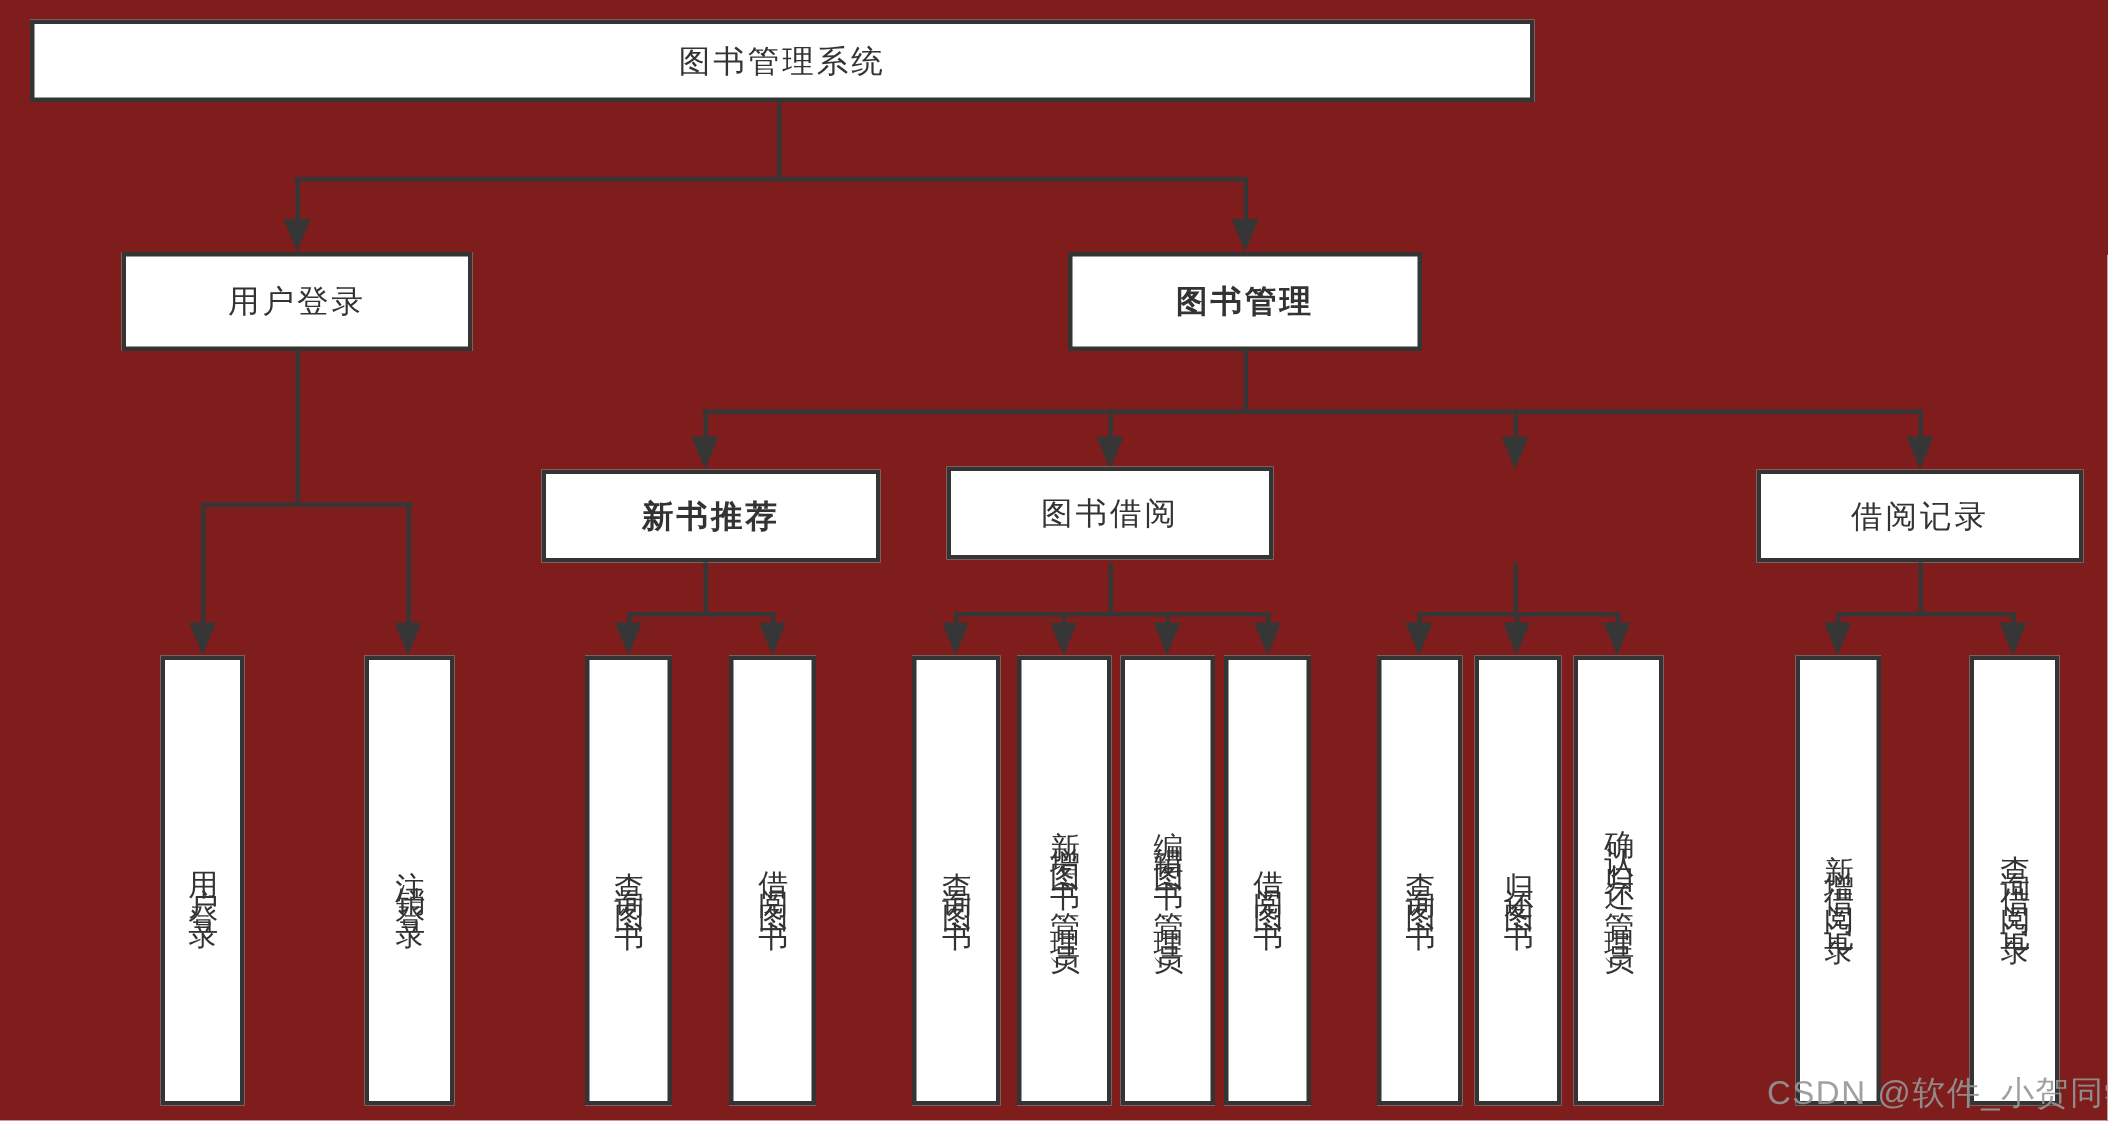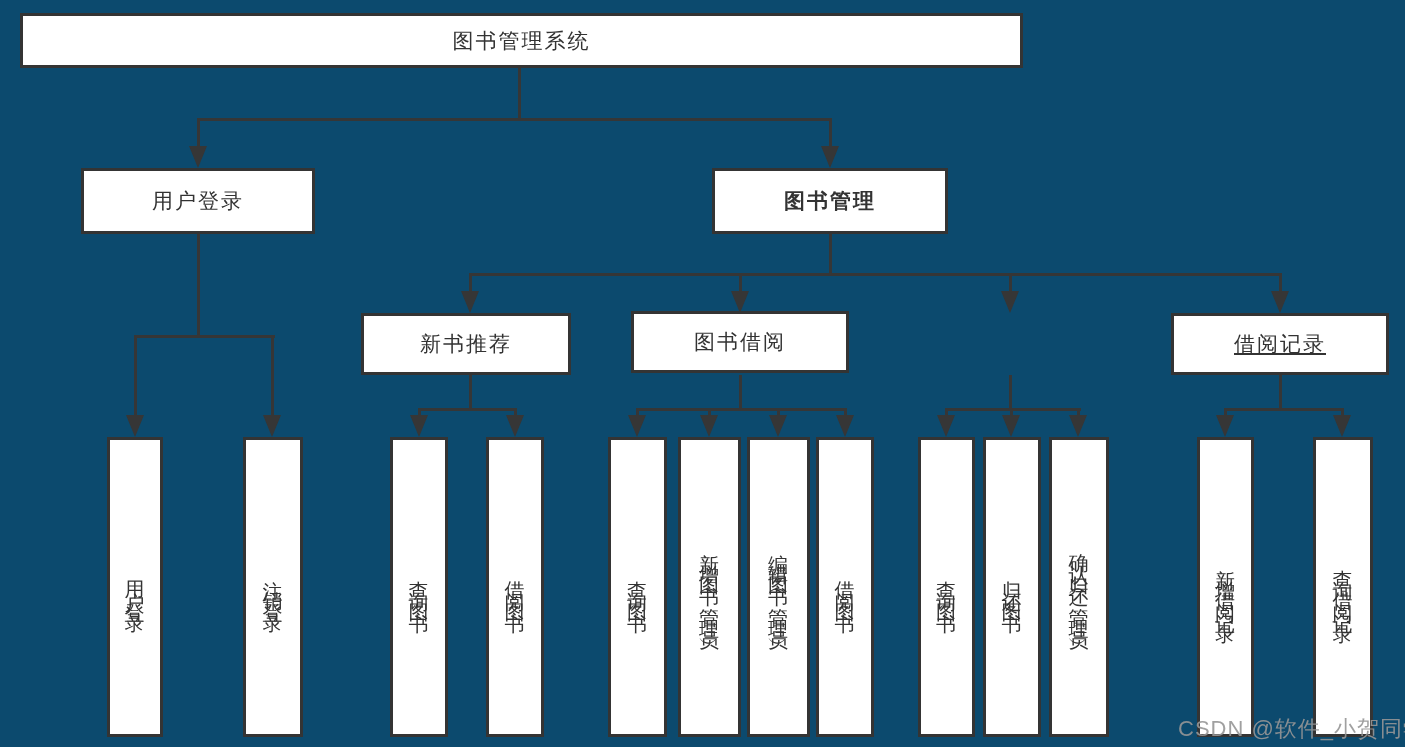--- a/index.html
+++ b/index.html
@@ -4,21 +4,21 @@
 <style>
   html, body {
     margin: 0;
     padding: 0;
     background: #ffffff;
   }
   #canvas {
     position: relative;
     width: 1405px;
     height: 747px;
-    background: #0c4a6e;
+    background: #7f1d1d;
     font-family: "Liberation Sans", "DejaVu Sans", sans-serif;
     overflow: hidden;
   }
   .box {
     position: absolute;
     box-sizing: border-box;
     background: #ffffff;
     border: 3px solid #343434;
     display: flex;
     align-items: center;
@@ -96,27 +96,27 @@
   <div class="line" style="left:469px; top:273px; width:812px; height:3px;"></div>
   <div class="line" style="left:469px; top:273px; width:3px; height:20px;"></div>
   <div class="arrowhead" style="left:461px; top:291px;"></div>
   <div class="line" style="left:739px; top:273px; width:3px; height:20px;"></div>
   <div class="arrowhead" style="left:731px; top:291px;"></div>
   <div class="line" style="left:1009px; top:273px; width:3px; height:20px;"></div>
   <div class="arrowhead" style="left:1001px; top:291px;"></div>
   <div class="line" style="left:1279px; top:273px; width:3px; height:20px;"></div>
   <div class="arrowhead" style="left:1271px; top:291px;"></div>
 
-  <div class="box" style="left:361px; top:313px; width:210px; height:62px;">
+  <div class="box" style="left:361px; top:313px; width:226px; height:62px;font-weight:bold;">
     <span class="hlabel">新书推荐</span>
   </div>
   <div class="box" style="left:631px; top:311px; width:218px; height:62px;">
     <span class="hlabel">图书借阅</span>
   </div>
-  <div class="box" style="left:1171px; top:313px; width:218px; height:62px;text-decoration:underline;">
+  <div class="box" style="left:1171px; top:313px; width:218px; height:62px;">
     <span class="hlabel">借阅记录</span>
   </div>
 
   <div class="line" style="left:469px; top:375px; width:3px; height:33px;"></div>
   <div class="line" style="left:418px; top:408px; width:99px; height:3px;"></div>
   <div class="line" style="left:418px; top:408px; width:3px; height:14px;"></div>
   <div class="arrowhead" style="left:410px; top:415px;"></div>
   <div class="line" style="left:514px; top:408px; width:3px; height:14px;"></div>
   <div class="arrowhead" style="left:506px; top:415px;"></div>
 

